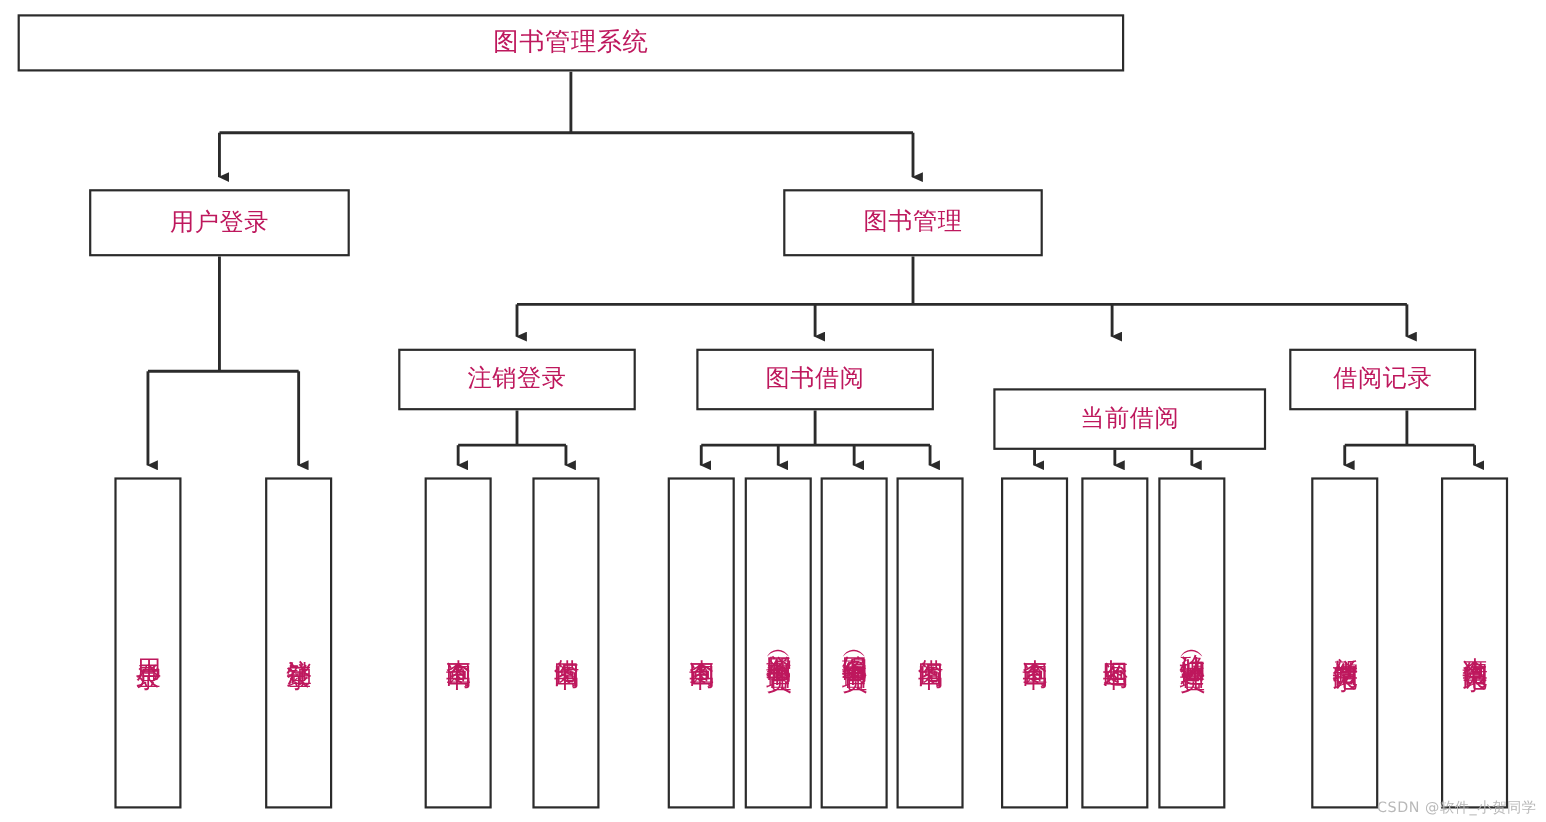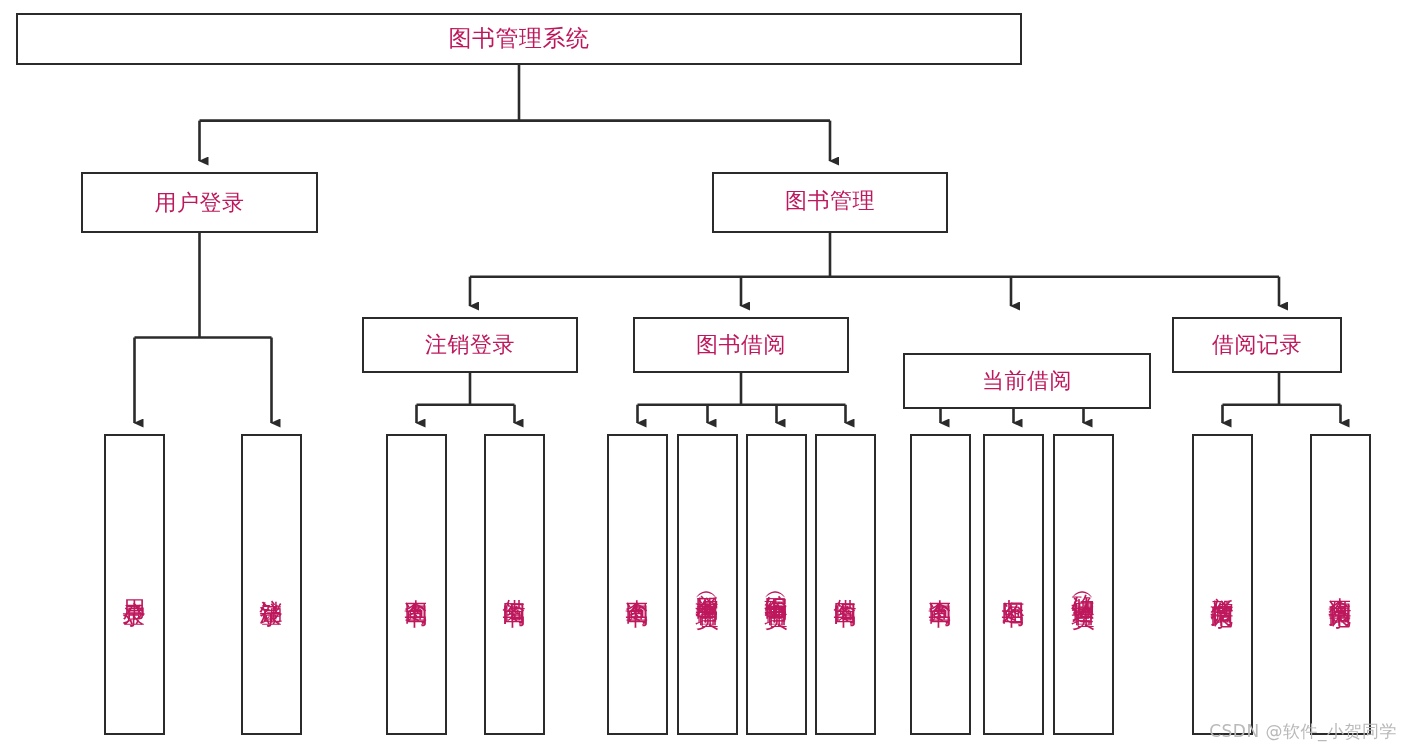--- a/index.html
+++ b/index.html
@@ -60,21 +60,21 @@
     text-orientation: upright;
     font-size: 23px;
     line-height: 1.05;
     letter-spacing: 2px;
     margin: auto 0;
   }
   .watermark {
     position: absolute;
     right: 8px;
     bottom: 4px;
-    font-size: 17px;
+    font-size: 13px;
     color: #b9b9b9;
     white-space: nowrap;
     letter-spacing: 0.5px;
   }
 </style>
 </head>
 <body>
 
 <div id="canvas">
   <svg id="edges" viewBox="0 0 1405 747">

